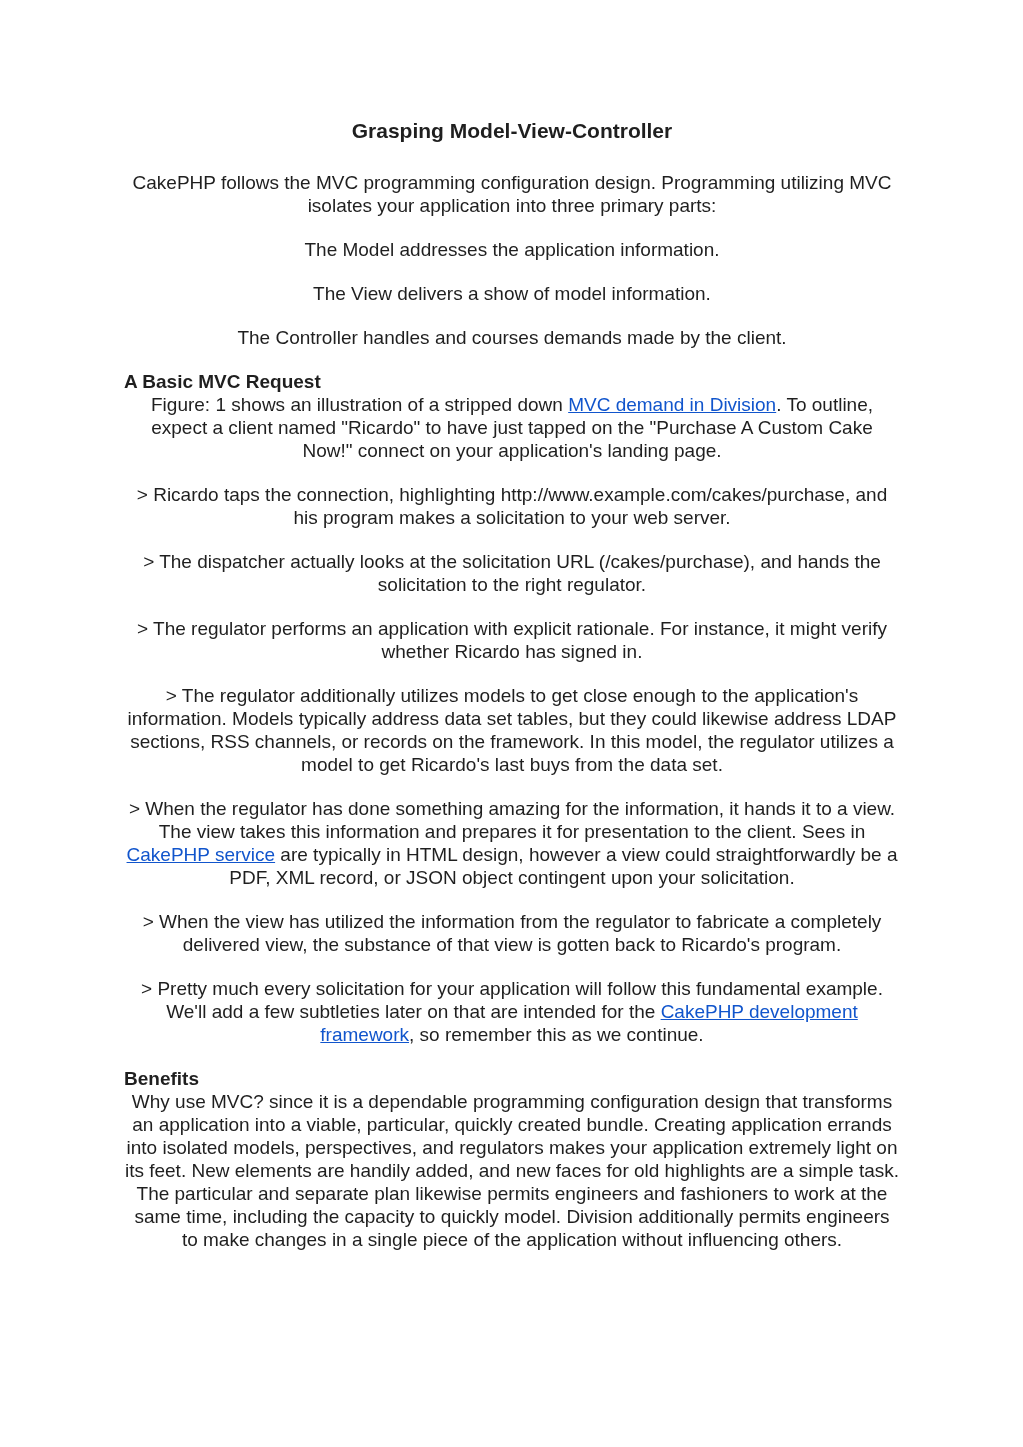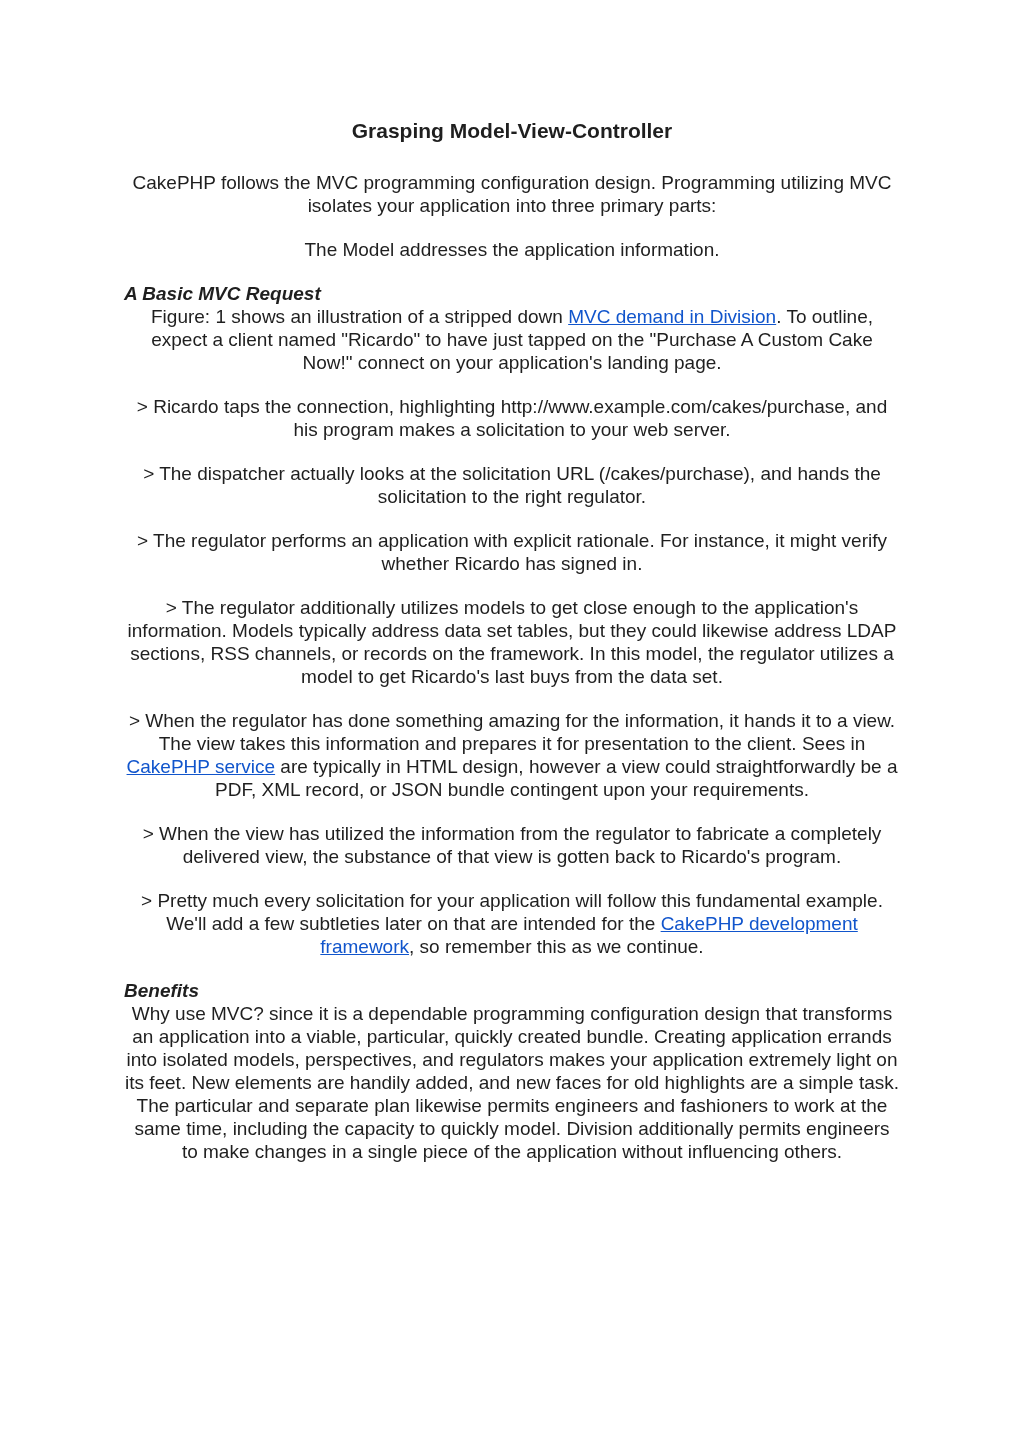--- a/index.html
+++ b/index.html
@@ -28,49 +28,50 @@
     margin:0 0 28px 0;
     color:var(--text);
   }
   p{margin:0 0 21px 0;text-align:center;}
   h2.section-heading{
     font-size:19px;
     line-height:23px;
     font-weight:bold;
     margin:0;
     color:var(--text);
-    font-style:italic;
   }
   p.after-heading{margin-top:0;}
   p.loose{line-height:25px;margin-bottom:0;}
   a.doc-link{
     color:var(--link);
     text-decoration:underline;
     cursor:pointer;
   }
 </style>
 </head>
 <body>
 
 <div class="page">
 
   <h1 class="doc-title">Grasping Model-View-Controller</h1>
 
   <p>CakePHP follows the MVC programming configuration design. Programming utilizing MVC isolates your application into three primary parts:</p>
   <p>The Model addresses the application information.</p>
+  <p>The View delivers a show of model information.</p>
+  <p>The Controller handles and courses demands made by the client.</p>
 
   <h2 class="section-heading">A Basic MVC Request</h2>
   <p class="after-heading"><span>Figure: 1 shows an illustration of a stripped down </span><a class="doc-link">MVC demand in Division</a><span>. To outline, expect a client named "Ricardo" to have just tapped on the "Purchase A Custom Cake Now!" connect on your application's landing page.</span></p>
 
   <p>&gt; Ricardo taps the connection, highlighting http://www.example.com/cakes/purchase, and his program makes a solicitation to your web server.</p>
   <p>&gt; The dispatcher actually looks at the solicitation URL (/cakes/purchase), and hands the solicitation to the right regulator.</p>
   <p>&gt; The regulator performs an application with explicit rationale. For instance, it might verify whether Ricardo has signed in.</p>
   <p>&gt; The regulator additionally utilizes models to get close enough to the application's information. Models typically address data set tables, but they could likewise address LDAP sections, RSS channels, or records on the framework. In this model, the regulator utilizes a model to get Ricardo's last buys from the data set.</p>
 
-  <p><span>&gt; When the regulator has done something amazing for the information, it hands it to a view. The view takes this information and prepares it for presentation to the client. Sees in </span><a class="doc-link">CakePHP service</a><span> are typically in HTML design, however a view could straightforwardly be a PDF, XML record, or JSON bundle contingent upon your requirements.</span></p>
+  <p><span>&gt; When the regulator has done something amazing for the information, it hands it to a view. The view takes this information and prepares it for presentation to the client. Sees in </span><a class="doc-link">CakePHP service</a><span> are typically in HTML design, however a view could straightforwardly be a PDF, XML record, or JSON object contingent upon your solicitation.</span></p>
 
   <p>&gt; When the view has utilized the information from the regulator to fabricate a completely delivered view, the substance of that view is gotten back to Ricardo's program.</p>
 
   <p><span>&gt; Pretty much every solicitation for your application will follow this fundamental example. We'll add a few subtleties later on that are intended for the </span><a class="doc-link">CakePHP development framework</a><span>, so remember this as we continue.</span></p>
 
   <h2 class="section-heading">Benefits</h2>
   <p class="after-heading">Why use MVC? since it is a dependable programming configuration design that transforms an application into a viable, particular, quickly created bundle. Creating application errands into isolated models, perspectives, and regulators makes your application extremely light on its feet. New elements are handily added, and new faces for old highlights are a simple task. The particular and separate plan likewise permits engineers and fashioners to work at the same time, including the capacity to quickly model. Division additionally permits engineers to make changes in a single piece of the application without influencing others.</p>
 
 
 </div>

